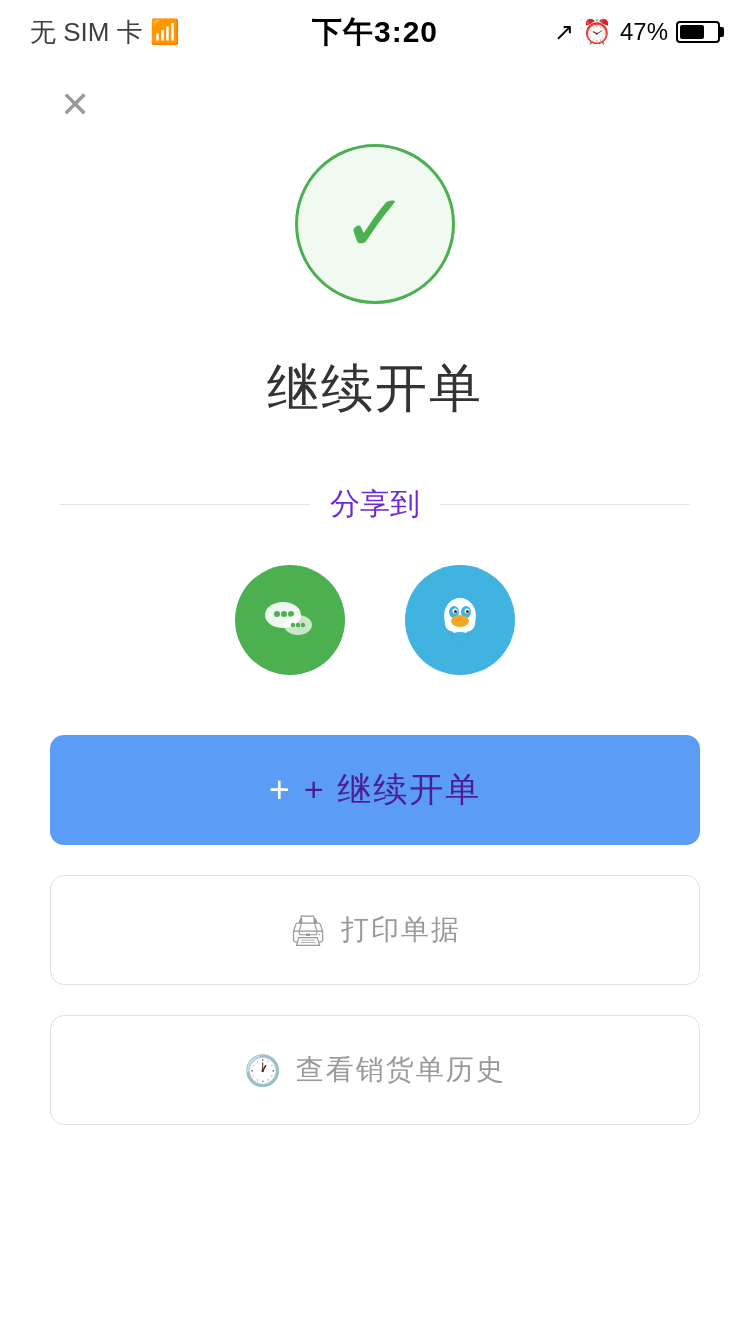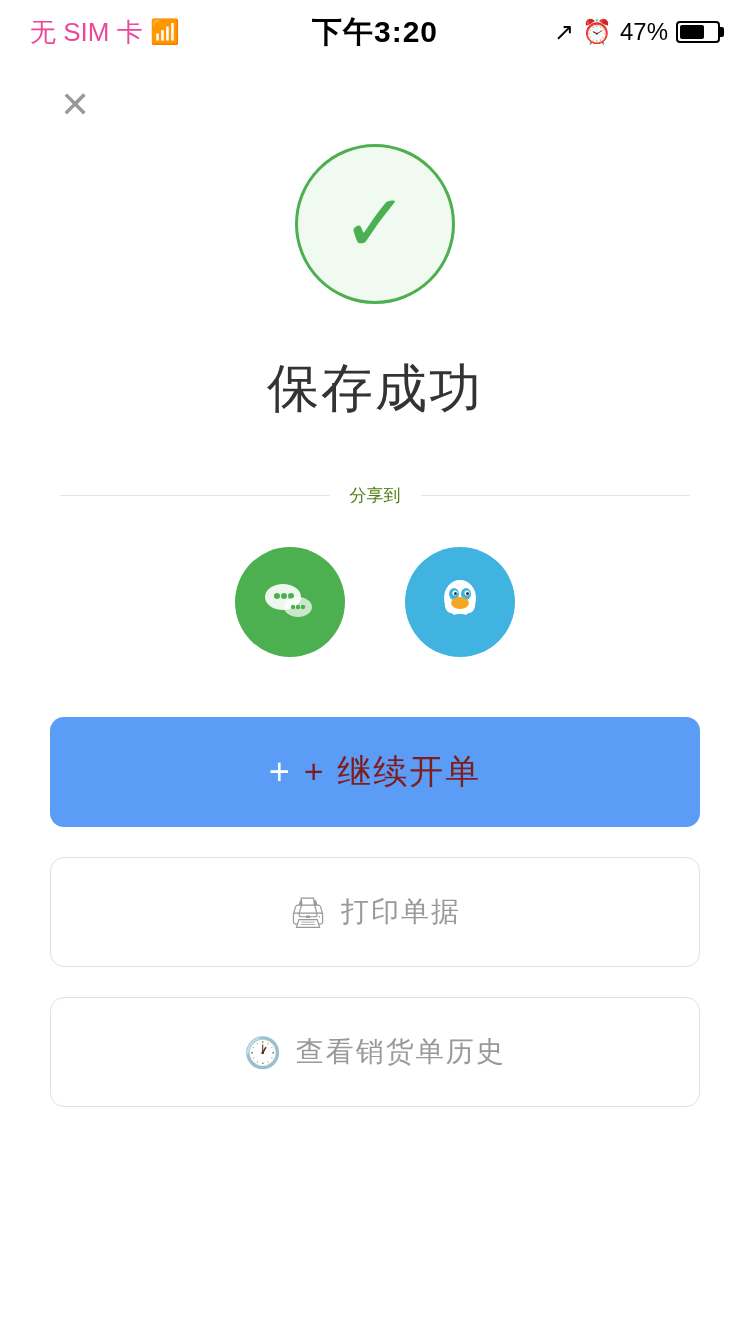--- a/index.html
+++ b/index.html
@@ -24,21 +24,21 @@
       justify-content: space-between;
       padding: 0 30px;
       position: relative;
     }
 
     .status-left {
       display: flex;
       align-items: center;
       gap: 8px;
       font-size: 26px;
-      color: #ec4899;
+      color: #404040;
       font-weight: 500;
     }
 
     .wifi-icon {
       font-size: 24px;
     }
 
     .status-center {
       position: absolute;
       left: 50%;
@@ -162,22 +162,22 @@
     }
 
     .divider-line {
       flex: 1;
       height: 1px;
       background: #e5e5e5;
     }
 
     .divider-text {
       margin: 0 20px;
-      font-size: 17px;
-      color: #4d7c0f;
+      font-size: 30px;
+      color: #6d28d9;
     }
 
     .share-icons {
       display: flex;
       gap: 60px;
       align-items: center;
     }
 
     
     .wechat-btn {
@@ -220,21 +220,21 @@
       border-radius: 14px;
       display: flex;
       align-items: center;
       justify-content: center;
       gap: 14px;
       cursor: pointer;
     }
 
     .btn-primary-text {
       font-size: 34px;
-      color: #7f1d1d;
+      color: #4c1d95;
       font-weight: 500;
       letter-spacing: 2px;
     }
 
     .btn-plus {
       font-size: 36px;
       color: #fff;
       font-weight: 300;
     }
 
@@ -295,21 +295,21 @@
 <div class="close-btn">
   <span class="close-btn-x">✕</span>
 </div>
 
 <div class="main-content">
 
   <div class="success-circle">
     <span class="checkmark">✓</span>
   </div>
 
-  <div class="success-title">保存成功</div>
+  <div class="success-title">继续开单</div>
 
   <div class="share-section">
     <div class="divider-row">
       <div class="divider-line"></div>
       <span class="divider-text">分享到</span>
       <div class="divider-line"></div>
     </div>
 
     <div class="share-icons">
 

